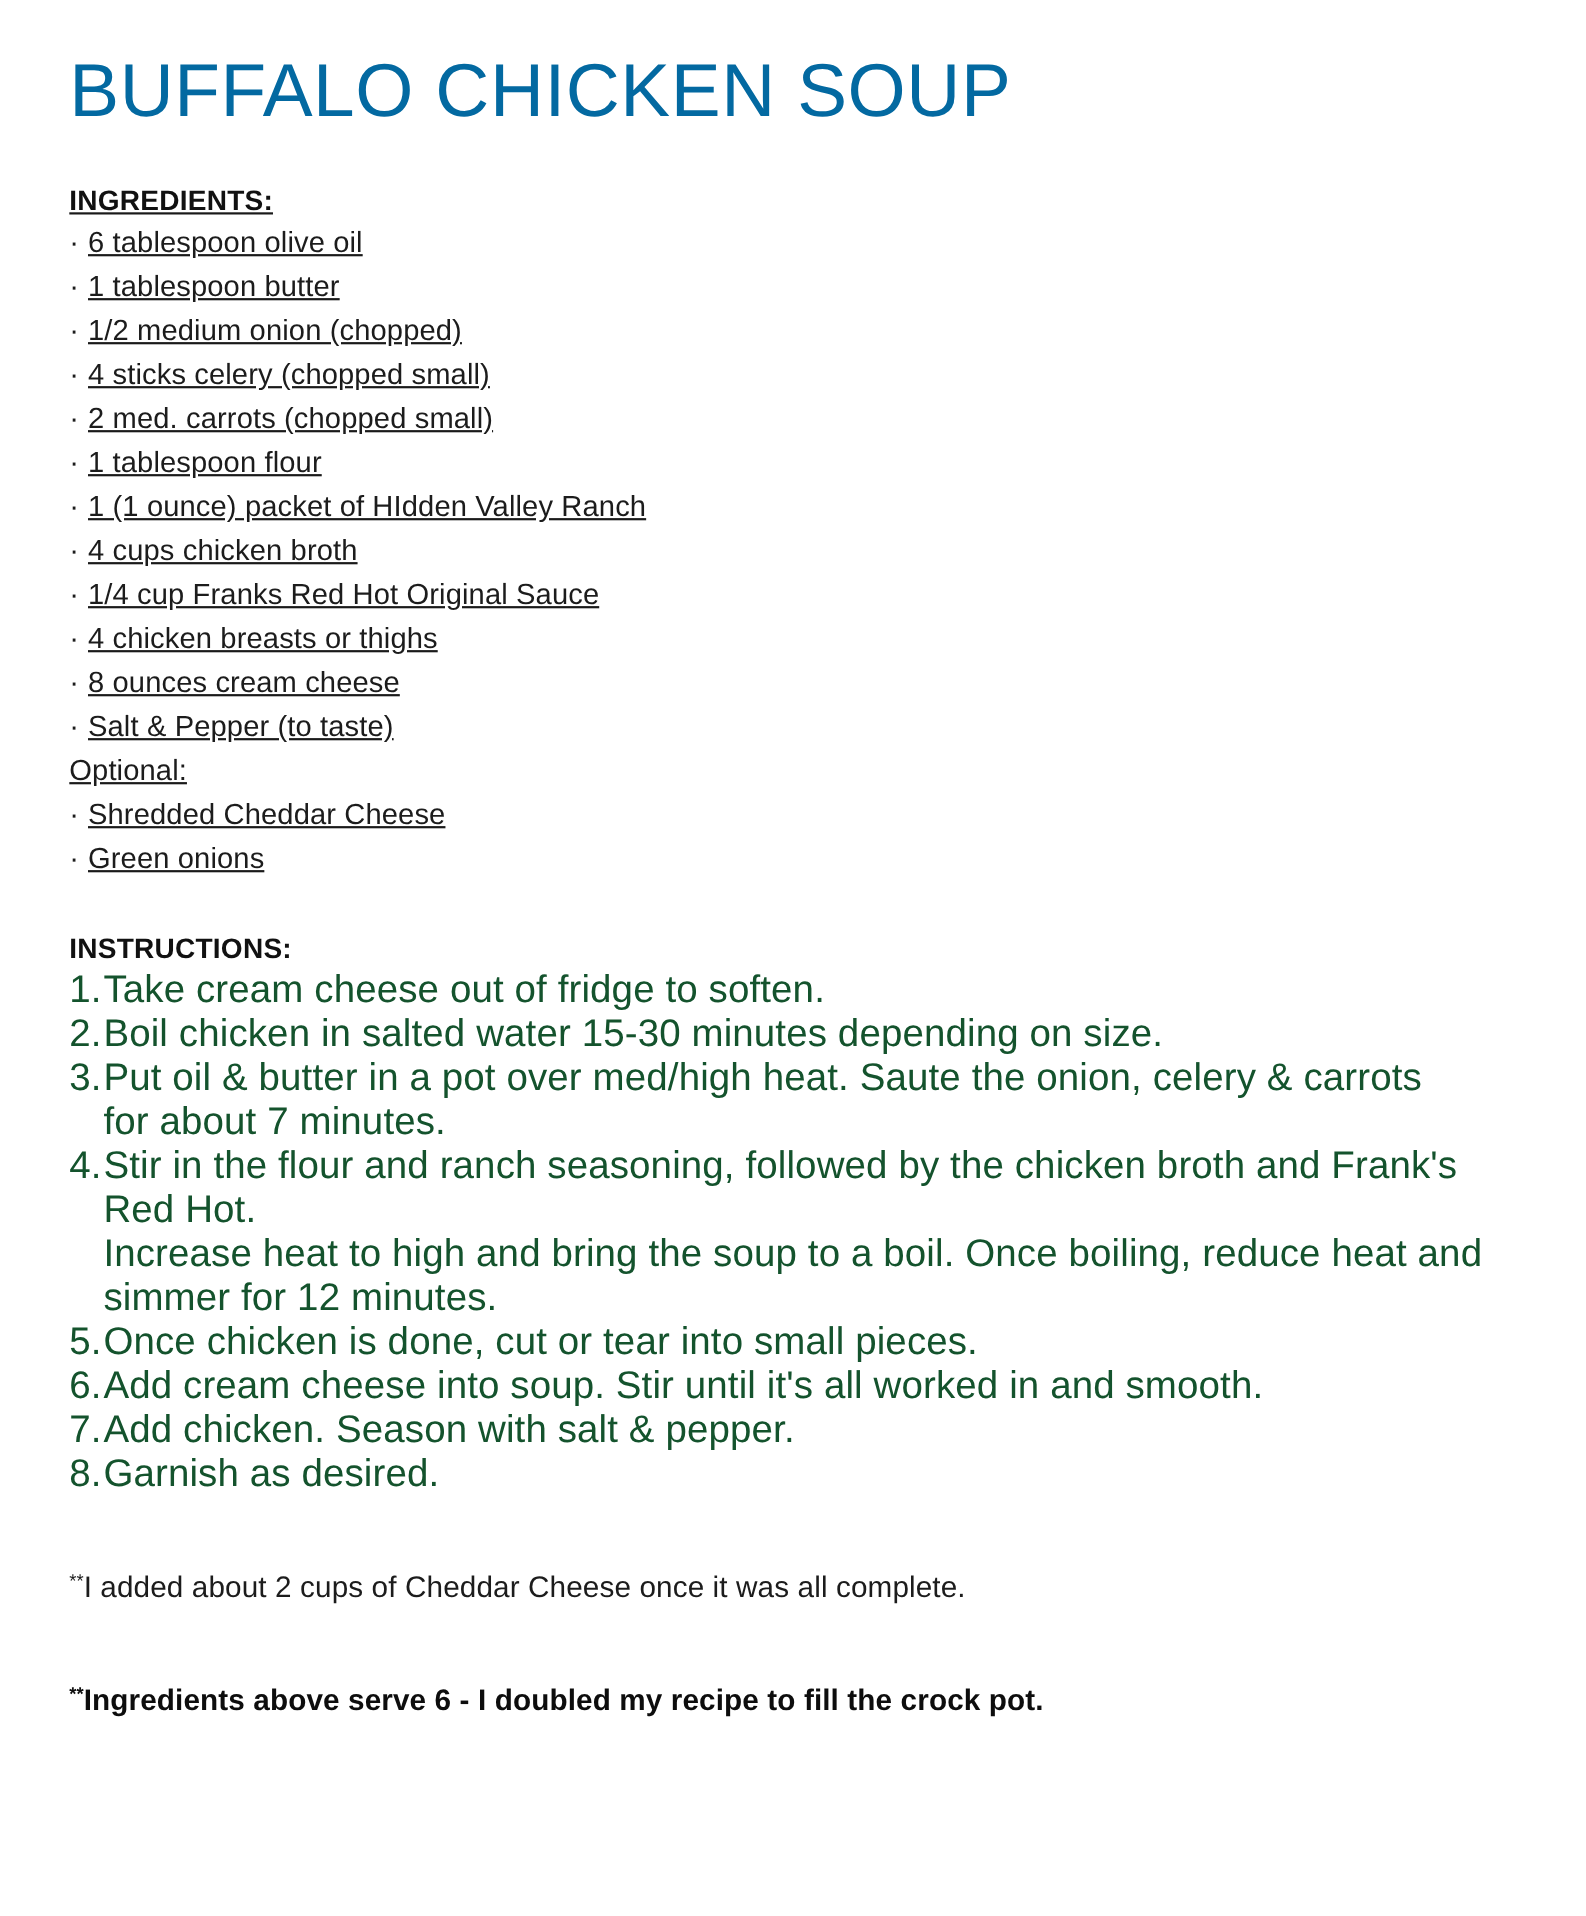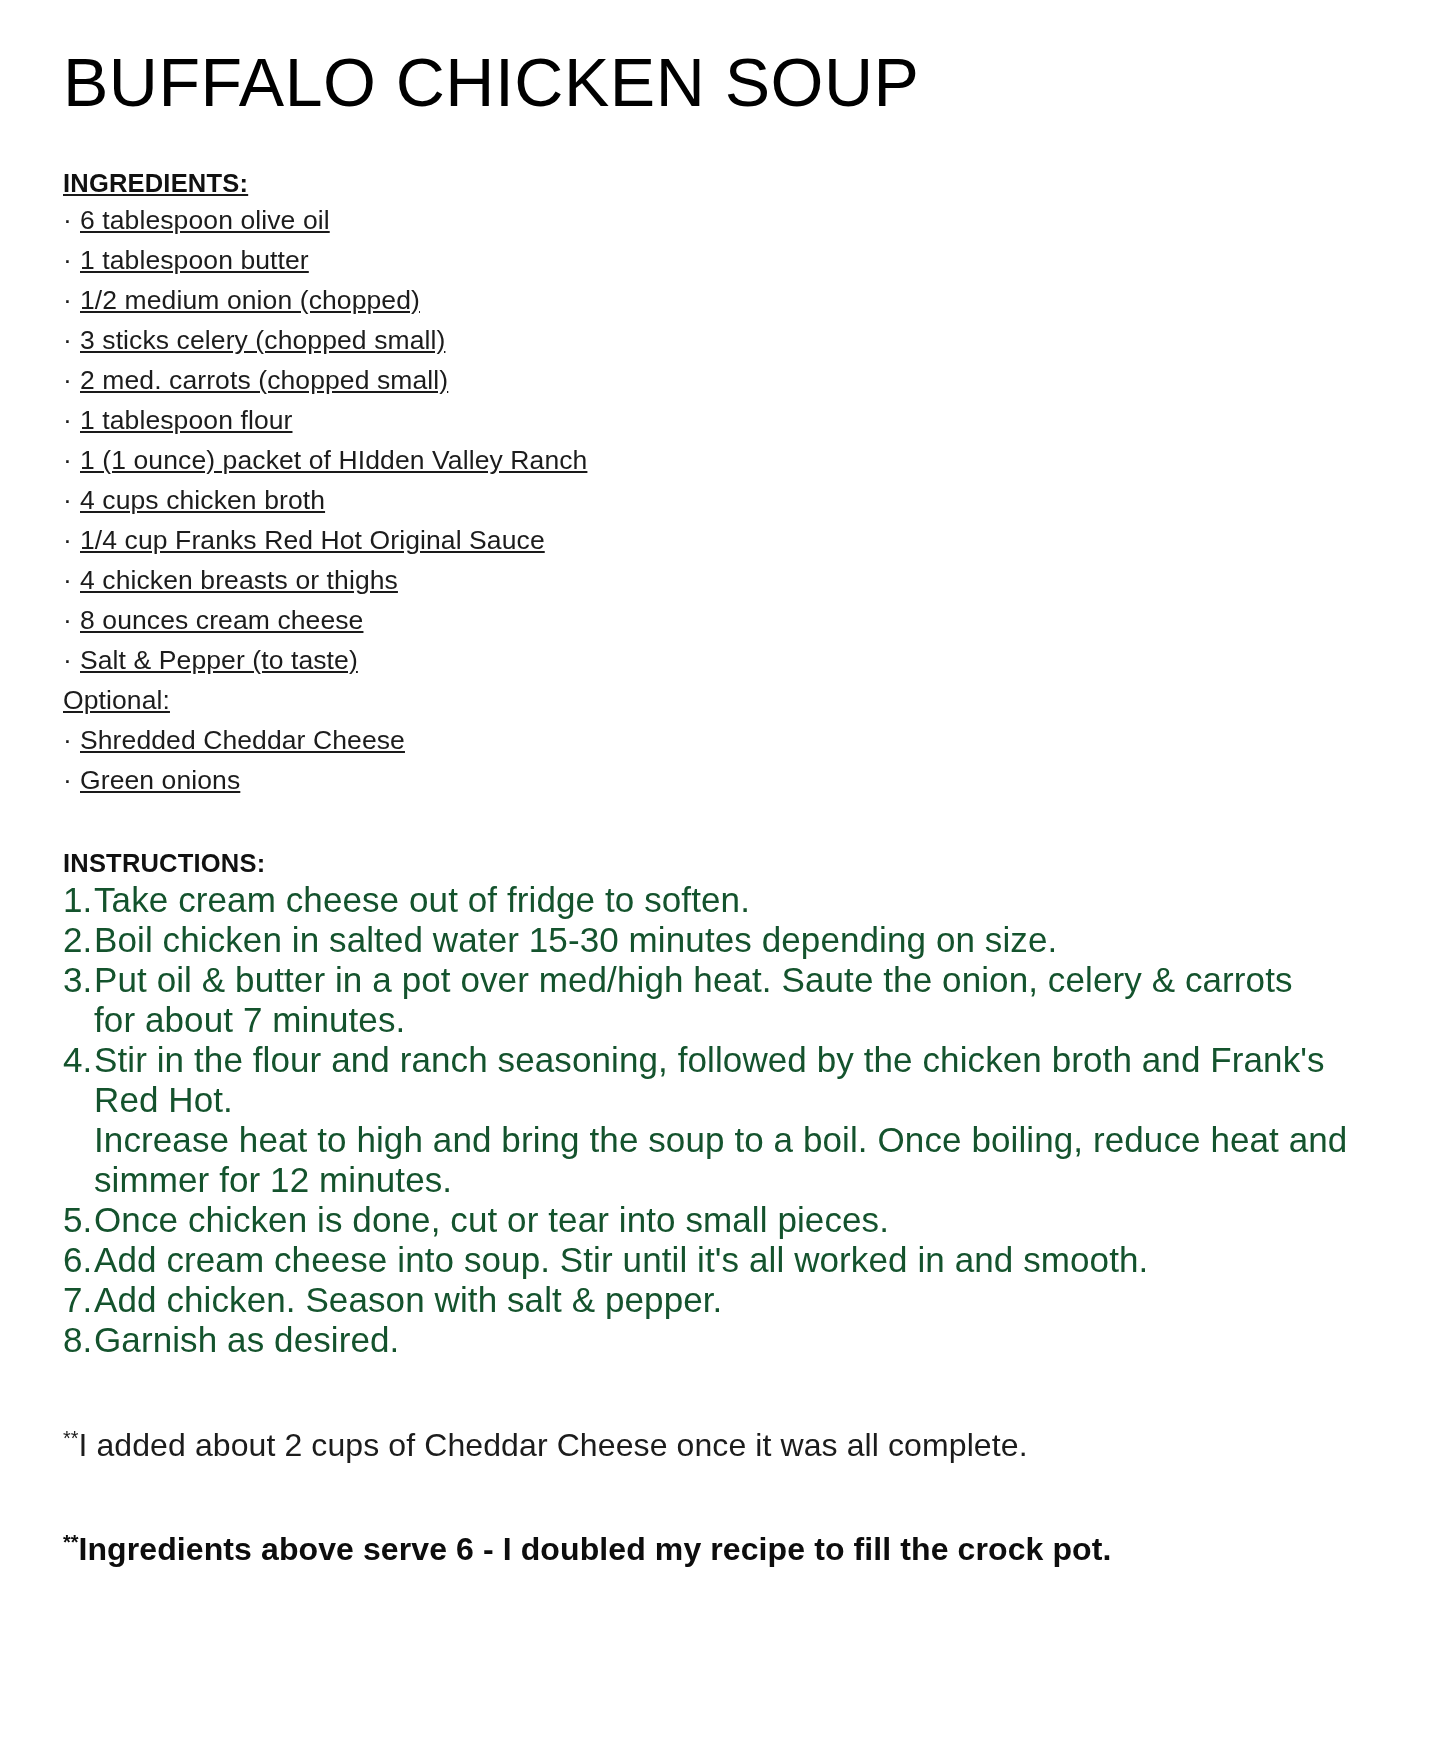--- a/index.html
+++ b/index.html
@@ -24,21 +24,21 @@
     box-sizing: border-box;
     padding: 0 60px 0 63px;
   }
 
   
   .recipe-title {
     font-size: 68px;
     font-weight: 300;
     letter-spacing: 0.5px;
     line-height: 1;
-    color: #000000;
+    color: #0369a1;
     margin: 0;
     padding-top: 48px;
     white-space: nowrap;
     font-stretch: condensed;
   }
 
   
   .section-heading {
     font-size: 25.5px;
     font-weight: 700;
@@ -100,21 +100,21 @@
     text-indent: 0;
   }
   .instruction-item .cont {
     display: block;
     text-indent: 0;
     padding-left: 0;
   }
 
   
   .note {
-    font-size: 32px;
+    font-size: 27px;
     font-weight: 300;
     line-height: 40px;
     color: #1c1c1c;
     letter-spacing: 0.1px;
   }
   #note-cheddar {
     margin-top: 58px;
   }
   #note-serving {
     margin-top: 57px;
@@ -134,21 +134,21 @@
 
   <h1 class="recipe-title">BUFFALO CHICKEN SOUP</h1>
 
   <section id="ingredients-section">
     <h2 class="section-heading">INGREDIENTS:</h2>
 
     <ul class="ingredient-list" id="ingredient-list">
         <li class="ingredient-line"><span class="bullet">·</span><span>6 tablespoon olive oil</span></li>
         <li class="ingredient-line"><span class="bullet">·</span><span>1 tablespoon butter</span></li>
         <li class="ingredient-line"><span class="bullet">·</span><span>1/2 medium onion (chopped)</span></li>
-        <li class="ingredient-line"><span class="bullet">·</span><span>3 sticks celery (chopped small)</span></li>
+        <li class="ingredient-line"><span class="bullet">·</span><span>4 sticks celery (chopped small)</span></li>
         <li class="ingredient-line"><span class="bullet">·</span><span>2 med. carrots (chopped small)</span></li>
         <li class="ingredient-line"><span class="bullet">·</span><span>1 tablespoon flour</span></li>
         <li class="ingredient-line"><span class="bullet">·</span><span>1 (1 ounce) packet of HIdden Valley Ranch</span></li>
         <li class="ingredient-line"><span class="bullet">·</span><span>4 cups chicken broth</span></li>
         <li class="ingredient-line"><span class="bullet">·</span><span>1/4 cup Franks Red Hot Original Sauce</span></li>
         <li class="ingredient-line"><span class="bullet">·</span><span>4 chicken breasts or thighs</span></li>
         <li class="ingredient-line"><span class="bullet">·</span><span>8 ounces cream cheese</span></li>
         <li class="ingredient-line"><span class="bullet">·</span><span>Salt &amp; Pepper (to taste)</span></li>
         <li class="ingredient-line no-bullet"><span class="bullet"></span><span>Optional:</span></li>
         <li class="ingredient-line"><span class="bullet">·</span><span>Shredded Cheddar Cheese</span></li>

